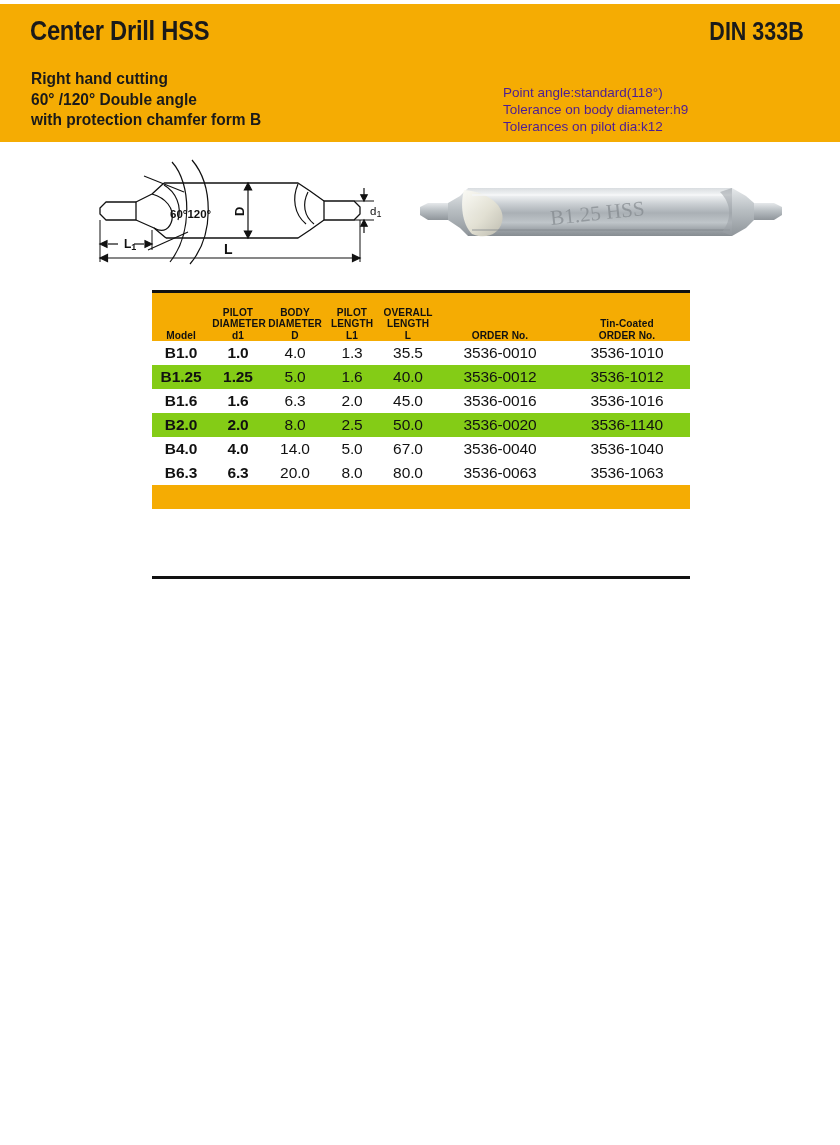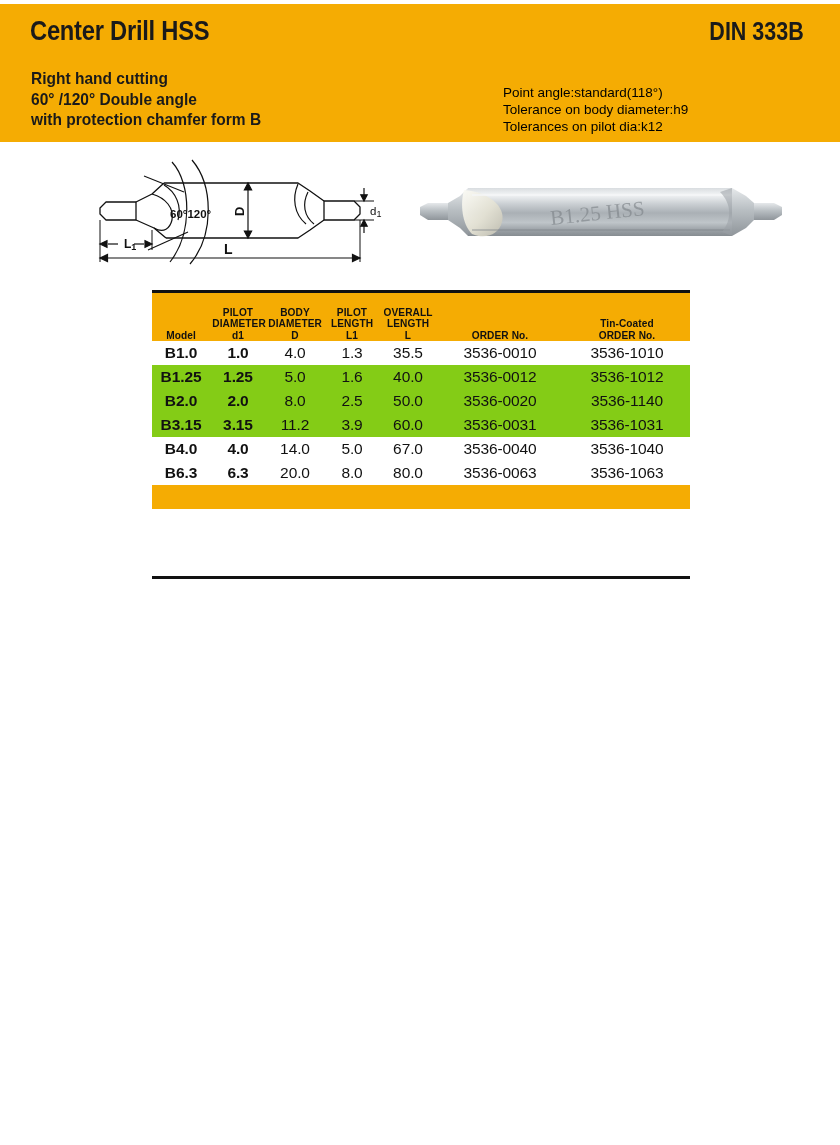--- a/index.html
+++ b/index.html
@@ -32,21 +32,21 @@
   .desc-block{
     position:absolute;left:31px;top:64px;
     font-family:"Liberation Sans Narrow","Liberation Sans",sans-serif;
     font-weight:bold;font-size:16.5px;color:#1a1a1a;
     line-height:20.5px;transform:scaleX(0.94);transform-origin:left top;
     white-space:nowrap;
   }
   .spec-block{
     position:absolute;left:503px;top:80px;
     font-family:"Liberation Sans",sans-serif;
-    font-weight:normal;font-size:13.5px;color:#000000;
+    font-weight:normal;font-size:13.5px;color:#4c1d95;
     line-height:17px;white-space:nowrap;
   }
 
   
   .figures{position:absolute;left:0;top:150px;width:692px;height:125px;}
 
   .drawing{position:absolute;left:92px;top:8px;width:300px;height:110px;}
   .photo{position:absolute;left:402px;top:12px;width:392px;height:98px;}
 
   
@@ -281,38 +281,38 @@
       </tr>
       <tr class="even">
         <td class="model">B1.25</td>
         <td class="pd">1.25</td>
         <td>5.0</td>
         <td>1.6</td>
         <td>40.0</td>
         <td>3536-0012</td>
         <td>3536-1012</td>
       </tr>
+      <tr class="odd">
+        <td class="model">B1.6</td>
+        <td class="pd">1.6</td>
+        <td>6.3</td>
+        <td>2.0</td>
+        <td>45.0</td>
+        <td>3536-0016</td>
+        <td>3536-1016</td>
+      </tr>
       <tr class="even">
         <td class="model">B2.0</td>
         <td class="pd">2.0</td>
         <td>8.0</td>
         <td>2.5</td>
         <td>50.0</td>
         <td>3536-0020</td>
         <td>3536-1140</td>
       </tr>
-      <tr class="even">
-        <td class="model">B3.15</td>
-        <td class="pd">3.15</td>
-        <td>11.2</td>
-        <td>3.9</td>
-        <td>60.0</td>
-        <td>3536-0031</td>
-        <td>3536-1031</td>
-      </tr>
       <tr class="odd">
         <td class="model">B4.0</td>
         <td class="pd">4.0</td>
         <td>14.0</td>
         <td>5.0</td>
         <td>67.0</td>
         <td>3536-0040</td>
         <td>3536-1040</td>
       </tr>
       <tr class="odd">

